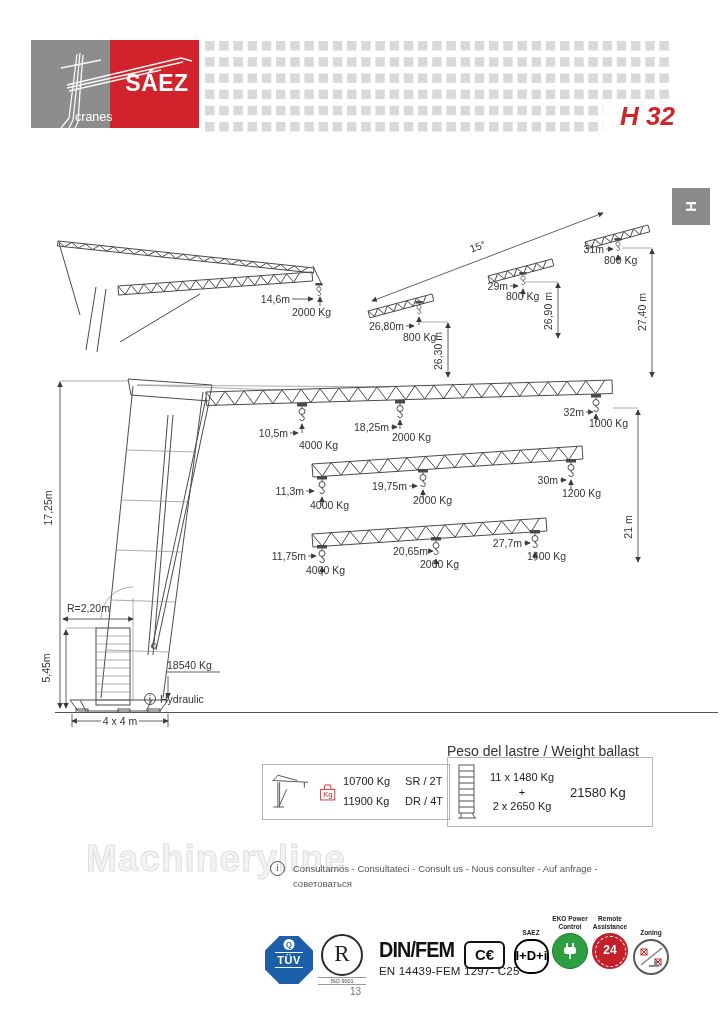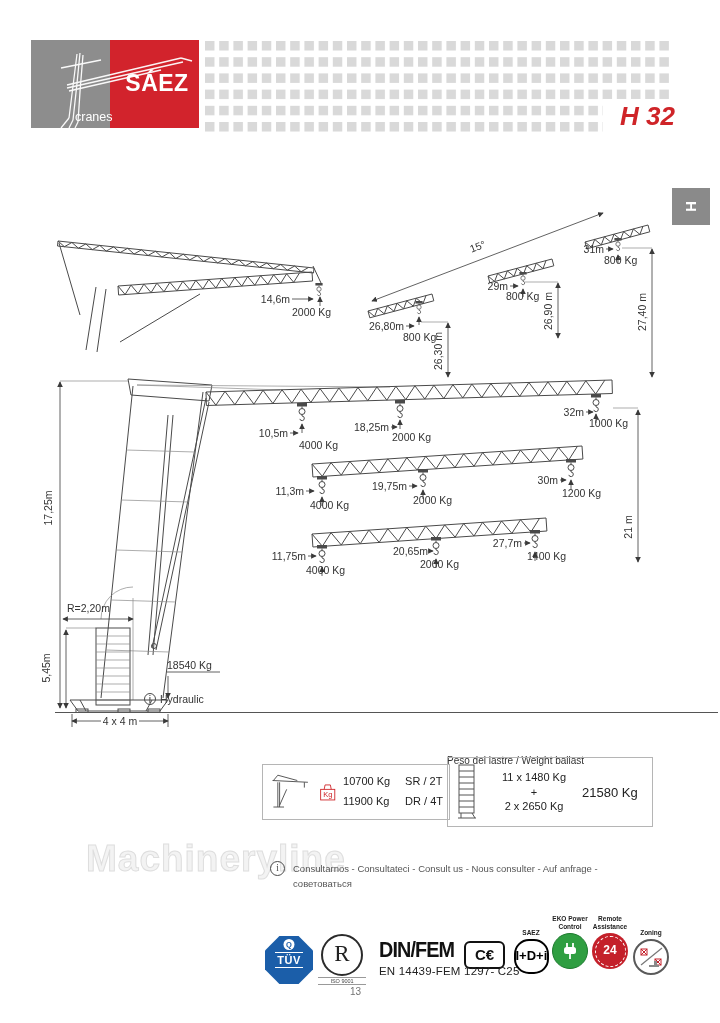--- a/index.html
+++ b/index.html
@@ -29,24 +29,24 @@
   .diagram .ln{stroke:#4a4a4a;stroke-width:1;fill:none;}
   .diagram .thin{stroke:#8a8a8a;stroke-width:.7;fill:none;}
   .diagram .dim{stroke:#3a3a3a;stroke-width:.8;fill:none;}
   .diagram text{font-family:"Liberation Sans",sans-serif;font-size:10.5px;fill:#333;}
   .diagram .end{text-anchor:end;} .diagram .mid{text-anchor:middle;}
   
   .tbox{left:262px;top:764px;width:188px;height:56px;border:1px solid #b5b5b5;
         display:flex;align-items:center;gap:7px;padding:2px 6px;box-sizing:border-box;}
   .tbox .col{font-size:11px;color:#222;line-height:1.8;white-space:nowrap;}
   .tbox .w{display:inline-block;width:62px;}
-  .bbox-title{left:447px;top:743px;font-size:10px;color:#333;margin-top:12px;}
+  .bbox-title{left:447px;top:743px;font-size:14px;color:#333;}
   .bbox{left:447px;top:757px;width:206px;height:70px;border:1px solid #b5b5b5;
         display:flex;align-items:center;box-sizing:border-box;padding:4px 8px;}
-  .bbox .mathcol{font-size:11px;color:#222;text-align:center;line-height:1.35;margin-left:24px;}
+  .bbox .mathcol{font-size:11px;color:#222;text-align:center;line-height:1.35;margin-left:12px;}
   .bbox .total{font-size:13px;color:#222;margin-left:16px;}
   
   .note1{left:44px;top:837px;display:flex;align-items:center;gap:8px;}
   .note1 .txt{font-size:9.5px;color:#3d3d3d;white-space:nowrap;
               transform:scaleX(.85);transform-origin:left center;}
   .note2{left:270px;top:861px;display:flex;gap:8px;}
   .icircle{width:13px;height:13px;border:1.2px solid #4a4a4a;border-radius:50%;flex:none;
            font-family:"Liberation Serif",serif;font-size:9.5px;color:#4a4a4a;
            text-align:center;line-height:12px;}
   .note2 .txt{font-size:9.5px;color:#555;line-height:1.6;}

